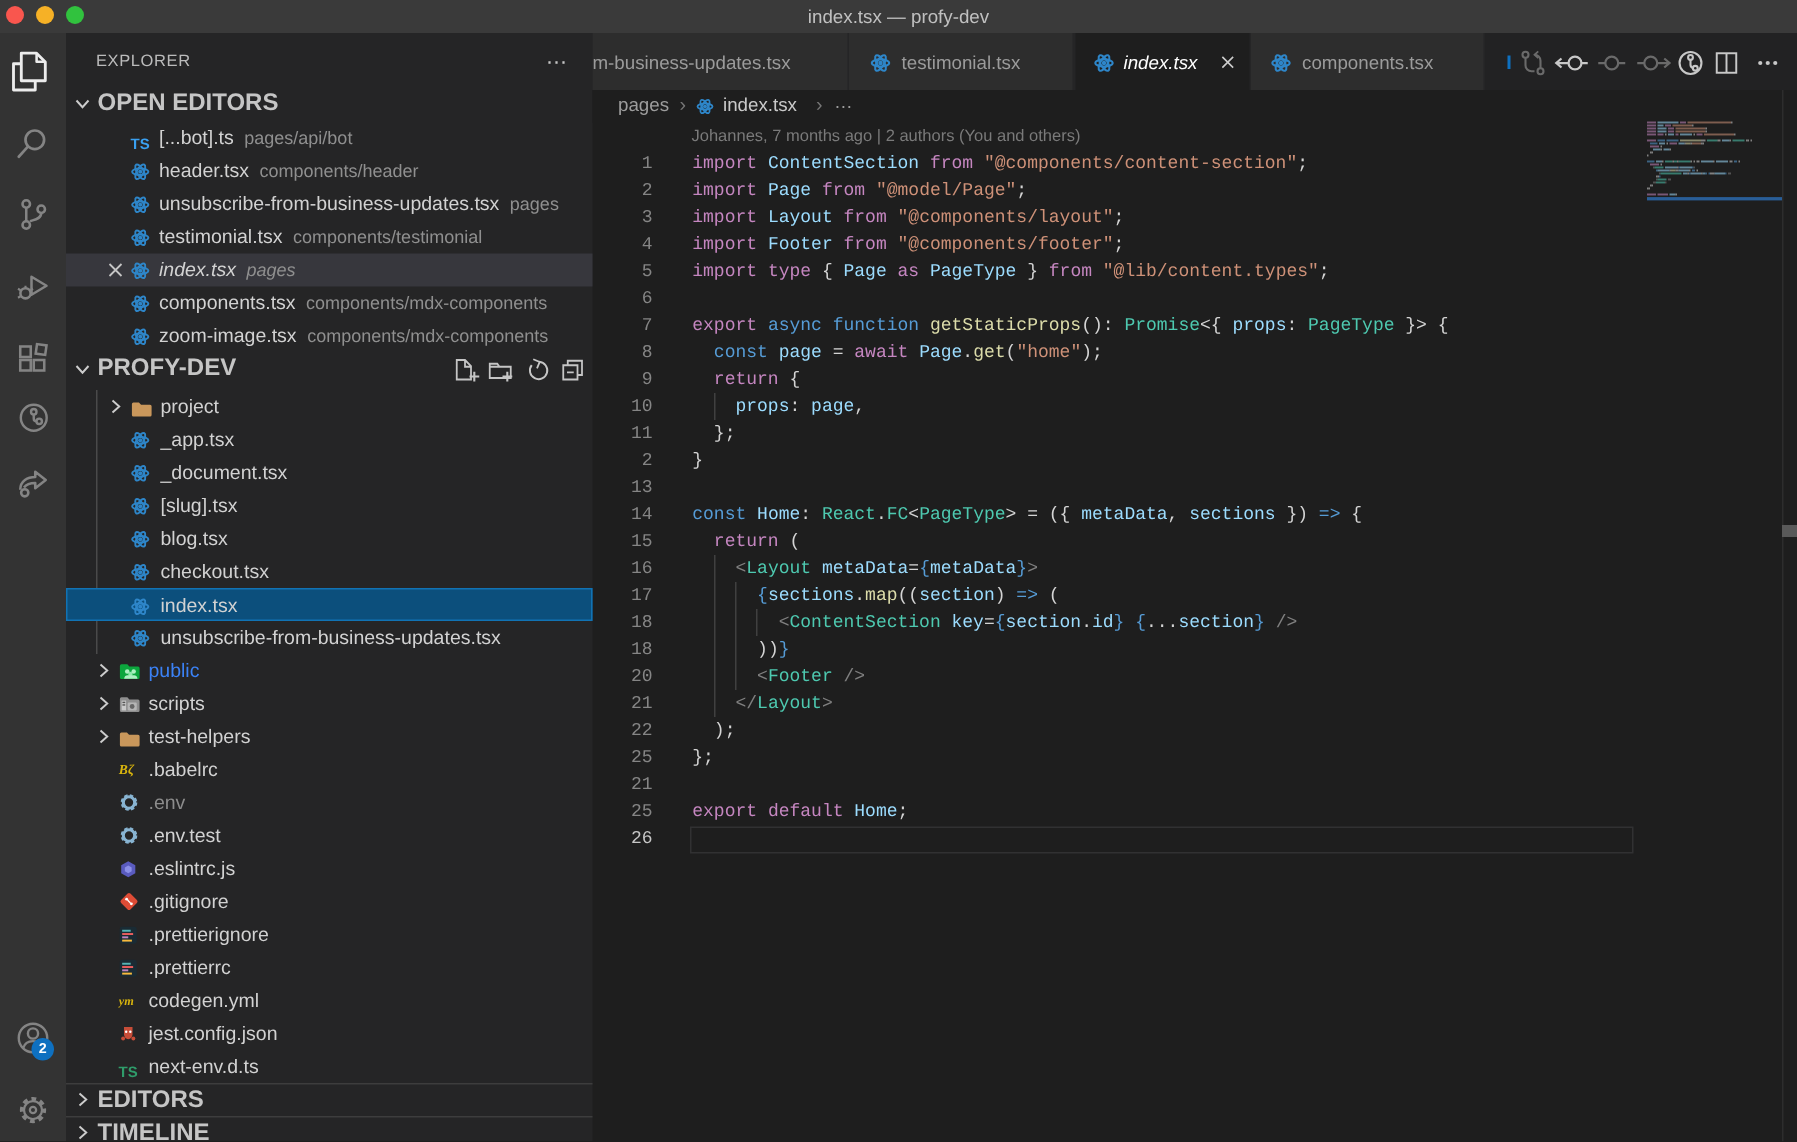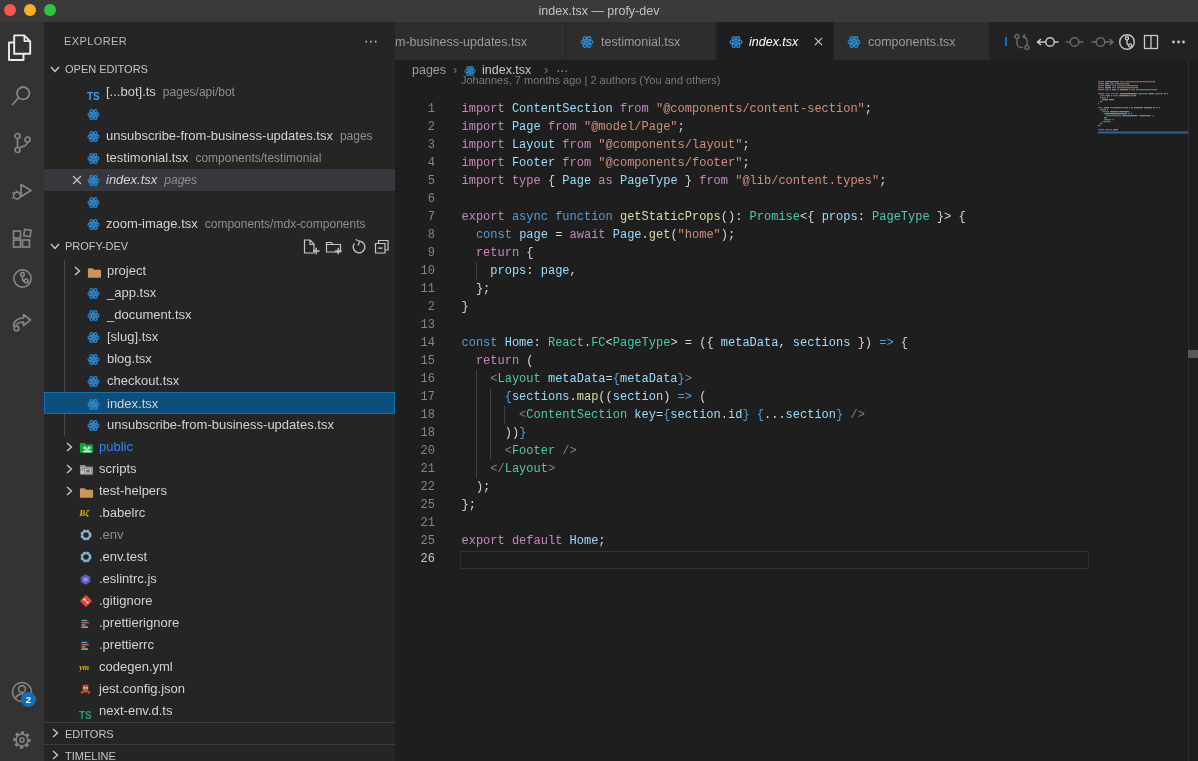--- a/index.html
+++ b/index.html
@@ -5,21 +5,21 @@
 .abs{position:absolute}
 .cl{position:absolute;left:0;height:18px;width:1198px;line-height:18px;white-space:pre;
  font-family:"Liberation Mono",monospace;font-size:12px}
 .ln,.lna{position:absolute;left:395px;top:0;width:40px;text-align:right;color:#858585;letter-spacing:0}
 .lna{color:#c6c6c6}
 .ct{position:absolute;left:461.5px;top:0}
 .ig{position:absolute;top:0;height:18px;width:1px;background:#404040}
 .row{position:absolute;left:44px;width:351px;height:22px;line-height:22px;font-size:13px;color:#d2d2d2;white-space:nowrap}
 .row .lbl{position:absolute;top:0}
 .row .desc{color:#8f8f8f;font-size:12px;margin-left:7px}
-.shead{position:absolute;left:44px;width:351px;height:22px;font-size:11px;font-weight:normal;color:#c5c5c5;line-height:22px}
+.shead{position:absolute;left:44px;width:351px;height:22px;font-size:16px;font-weight:bold;color:#c5c5c5;line-height:22px}
 .tab{position:absolute;top:22px;height:38px;background:#2d2d2d;border-right:1px solid #252526;overflow:hidden}
 .tab .lbl{position:absolute;top:13px;font-size:12.5px;color:#9b9b9b;white-space:nowrap}
 .tab.active{background:#1e1e1e}
 .tab.active .lbl{color:#fff;font-style:italic}
 </style></head><body>
 <div class="abs" style="left:0;top:0;width:1198px;height:22px;background:#3a3a3a"></div>
 <div class="abs" style="left:0;top:22px;width:44px;height:739px;background:#333333"></div>
 <div class="abs" style="left:44px;top:22px;width:351px;height:739px;background:#252526"></div>
 <div class="abs" style="left:395px;top:22px;width:803px;height:38px;background:#252526"></div>
 <div class="abs" style="left:4px;top:4px;width:12px;height:12px;border-radius:50%;background:#f9564e"></div>
@@ -103,20 +103,21 @@
   </div>
 <div class="row" style="top:103px;">
     <svg class="abs" style="left:43px;top:4.5px" width="13" height="13" viewBox="0 0 24 24">
       <g stroke="#2e86c9" stroke-width="2.4" fill="none">
         <ellipse cx="12" cy="12" rx="10" ry="4.1"></ellipse>
         <ellipse cx="12" cy="12" rx="10" ry="4.1" transform="rotate(60 12 12)"></ellipse>
         <ellipse cx="12" cy="12" rx="10" ry="4.1" transform="rotate(120 12 12)"></ellipse>
       </g>
       <circle cx="12" cy="12" r="2.6" fill="#2e86c9"></circle>
     </svg>
+    <span class="lbl" style="left:62px;">header.tsx<span class="desc">components/header</span></span>
   </div>
 <div class="row" style="top:125px;">
     <svg class="abs" style="left:43px;top:4.5px" width="13" height="13" viewBox="0 0 24 24">
       <g stroke="#2e86c9" stroke-width="2.4" fill="none">
         <ellipse cx="12" cy="12" rx="10" ry="4.1"></ellipse>
         <ellipse cx="12" cy="12" rx="10" ry="4.1" transform="rotate(60 12 12)"></ellipse>
         <ellipse cx="12" cy="12" rx="10" ry="4.1" transform="rotate(120 12 12)"></ellipse>
       </g>
       <circle cx="12" cy="12" r="2.6" fill="#2e86c9"></circle>
     </svg>
@@ -149,20 +150,21 @@
   </div>
 <div class="row" style="top:191px;">
     <svg class="abs" style="left:43px;top:4.5px" width="13" height="13" viewBox="0 0 24 24">
       <g stroke="#2e86c9" stroke-width="2.4" fill="none">
         <ellipse cx="12" cy="12" rx="10" ry="4.1"></ellipse>
         <ellipse cx="12" cy="12" rx="10" ry="4.1" transform="rotate(60 12 12)"></ellipse>
         <ellipse cx="12" cy="12" rx="10" ry="4.1" transform="rotate(120 12 12)"></ellipse>
       </g>
       <circle cx="12" cy="12" r="2.6" fill="#2e86c9"></circle>
     </svg>
+    <span class="lbl" style="left:62px;">components.tsx<span class="desc">components/mdx-components</span></span>
   </div>
 <div class="row" style="top:213px;">
     <svg class="abs" style="left:43px;top:4.5px" width="13" height="13" viewBox="0 0 24 24">
       <g stroke="#2e86c9" stroke-width="2.4" fill="none">
         <ellipse cx="12" cy="12" rx="10" ry="4.1"></ellipse>
         <ellipse cx="12" cy="12" rx="10" ry="4.1" transform="rotate(60 12 12)"></ellipse>
         <ellipse cx="12" cy="12" rx="10" ry="4.1" transform="rotate(120 12 12)"></ellipse>
       </g>
       <circle cx="12" cy="12" r="2.6" fill="#2e86c9"></circle>
     </svg>
@@ -486,21 +488,21 @@
     <g stroke="#2e86c9" stroke-width="2.4" fill="none">
       <ellipse cx="12" cy="12" rx="10" ry="4.1"></ellipse>
       <ellipse cx="12" cy="12" rx="10" ry="4.1" transform="rotate(60 12 12)"></ellipse>
       <ellipse cx="12" cy="12" rx="10" ry="4.1" transform="rotate(120 12 12)"></ellipse>
     </g>
     <circle cx="12" cy="12" r="2.6" fill="#2e86c9"></circle>
   </svg>
 <div class="abs" style="left:482px;top:63px;font-size:12.5px;color:#c9c9c9">index.tsx</div>
 <div class="abs" style="left:544px;top:62px;font-size:13px;color:#767676">›</div>
 <div class="abs" style="left:556px;top:61px;font-size:12.5px;color:#9d9d9d">…</div>
-<div class="abs" style="left:461px;top:71px;height:18px;line-height:18px;color:#7a7a7a;font-size:11px">Johannes, 7 months ago | 2 authors (You and others)</div>
+<div class="abs" style="left:461px;top:82px;height:18px;line-height:18px;color:#7a7a7a;font-size:11px">Johannes, 7 months ago | 2 authors (You and others)</div>
 <div class="cl" style="top:100px"><span class="ln">1</span><span class="ct"><span style="color:#C586C0">import </span><span style="color:#9CDCFE">ContentSection </span><span style="color:#C586C0">from </span><span style="color:#CE9178">"@components/content-section"</span><span style="color:#D4D4D4">;</span></span>
 </div>
 <div class="cl" style="top:118px"><span class="ln">2</span><span class="ct"><span style="color:#C586C0">import </span><span style="color:#9CDCFE">Page </span><span style="color:#C586C0">from </span><span style="color:#CE9178">"@model/Page"</span><span style="color:#D4D4D4">;</span></span>
 </div>
 <div class="cl" style="top:136px"><span class="ln">3</span><span class="ct"><span style="color:#C586C0">import </span><span style="color:#9CDCFE">Layout </span><span style="color:#C586C0">from </span><span style="color:#CE9178">"@components/layout"</span><span style="color:#D4D4D4">;</span></span>
 </div>
 <div class="cl" style="top:154px"><span class="ln">4</span><span class="ct"><span style="color:#C586C0">import </span><span style="color:#9CDCFE">Footer </span><span style="color:#C586C0">from </span><span style="color:#CE9178">"@components/footer"</span><span style="color:#D4D4D4">;</span></span>
 </div>
 <div class="cl" style="top:172px"><span class="ln">5</span><span class="ct"><span style="color:#C586C0">import </span><span style="color:#C586C0">type </span><span style="color:#D4D4D4">{ </span><span style="color:#9CDCFE">Page </span><span style="color:#C586C0">as </span><span style="color:#9CDCFE">PageType </span><span style="color:#D4D4D4">} </span><span style="color:#C586C0">from </span><span style="color:#CE9178">"@lib/content.types"</span><span style="color:#D4D4D4">;</span></span>
 </div>

